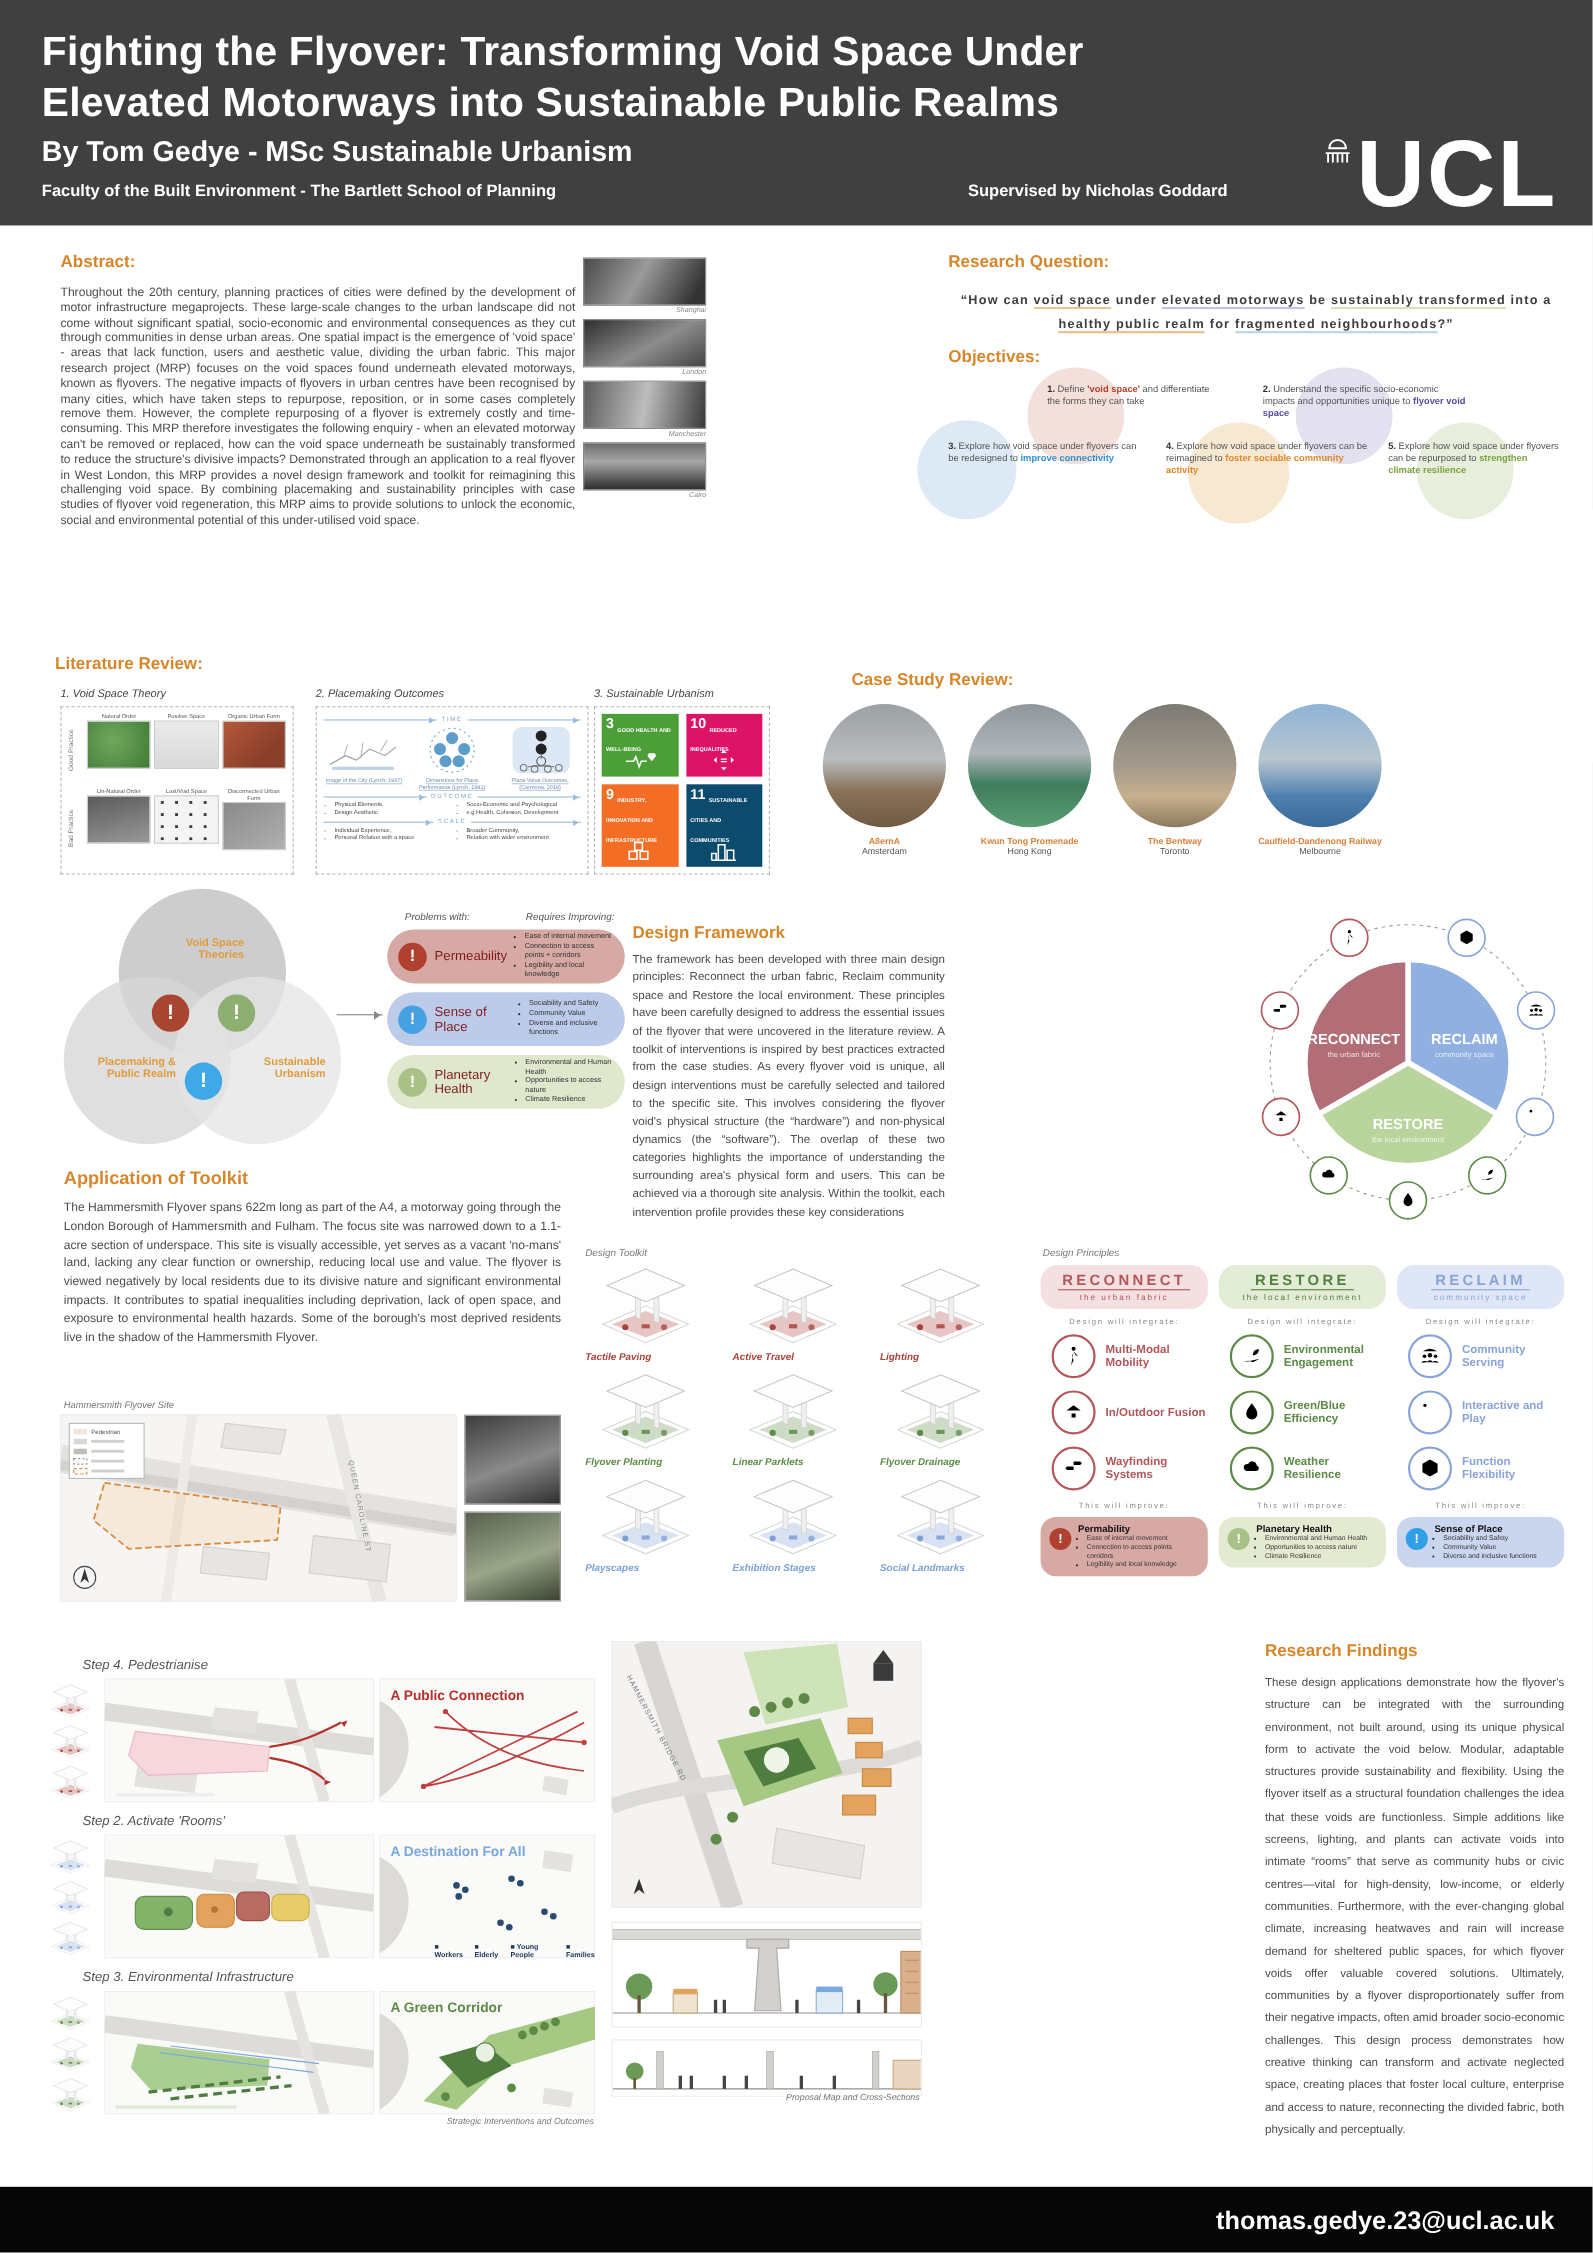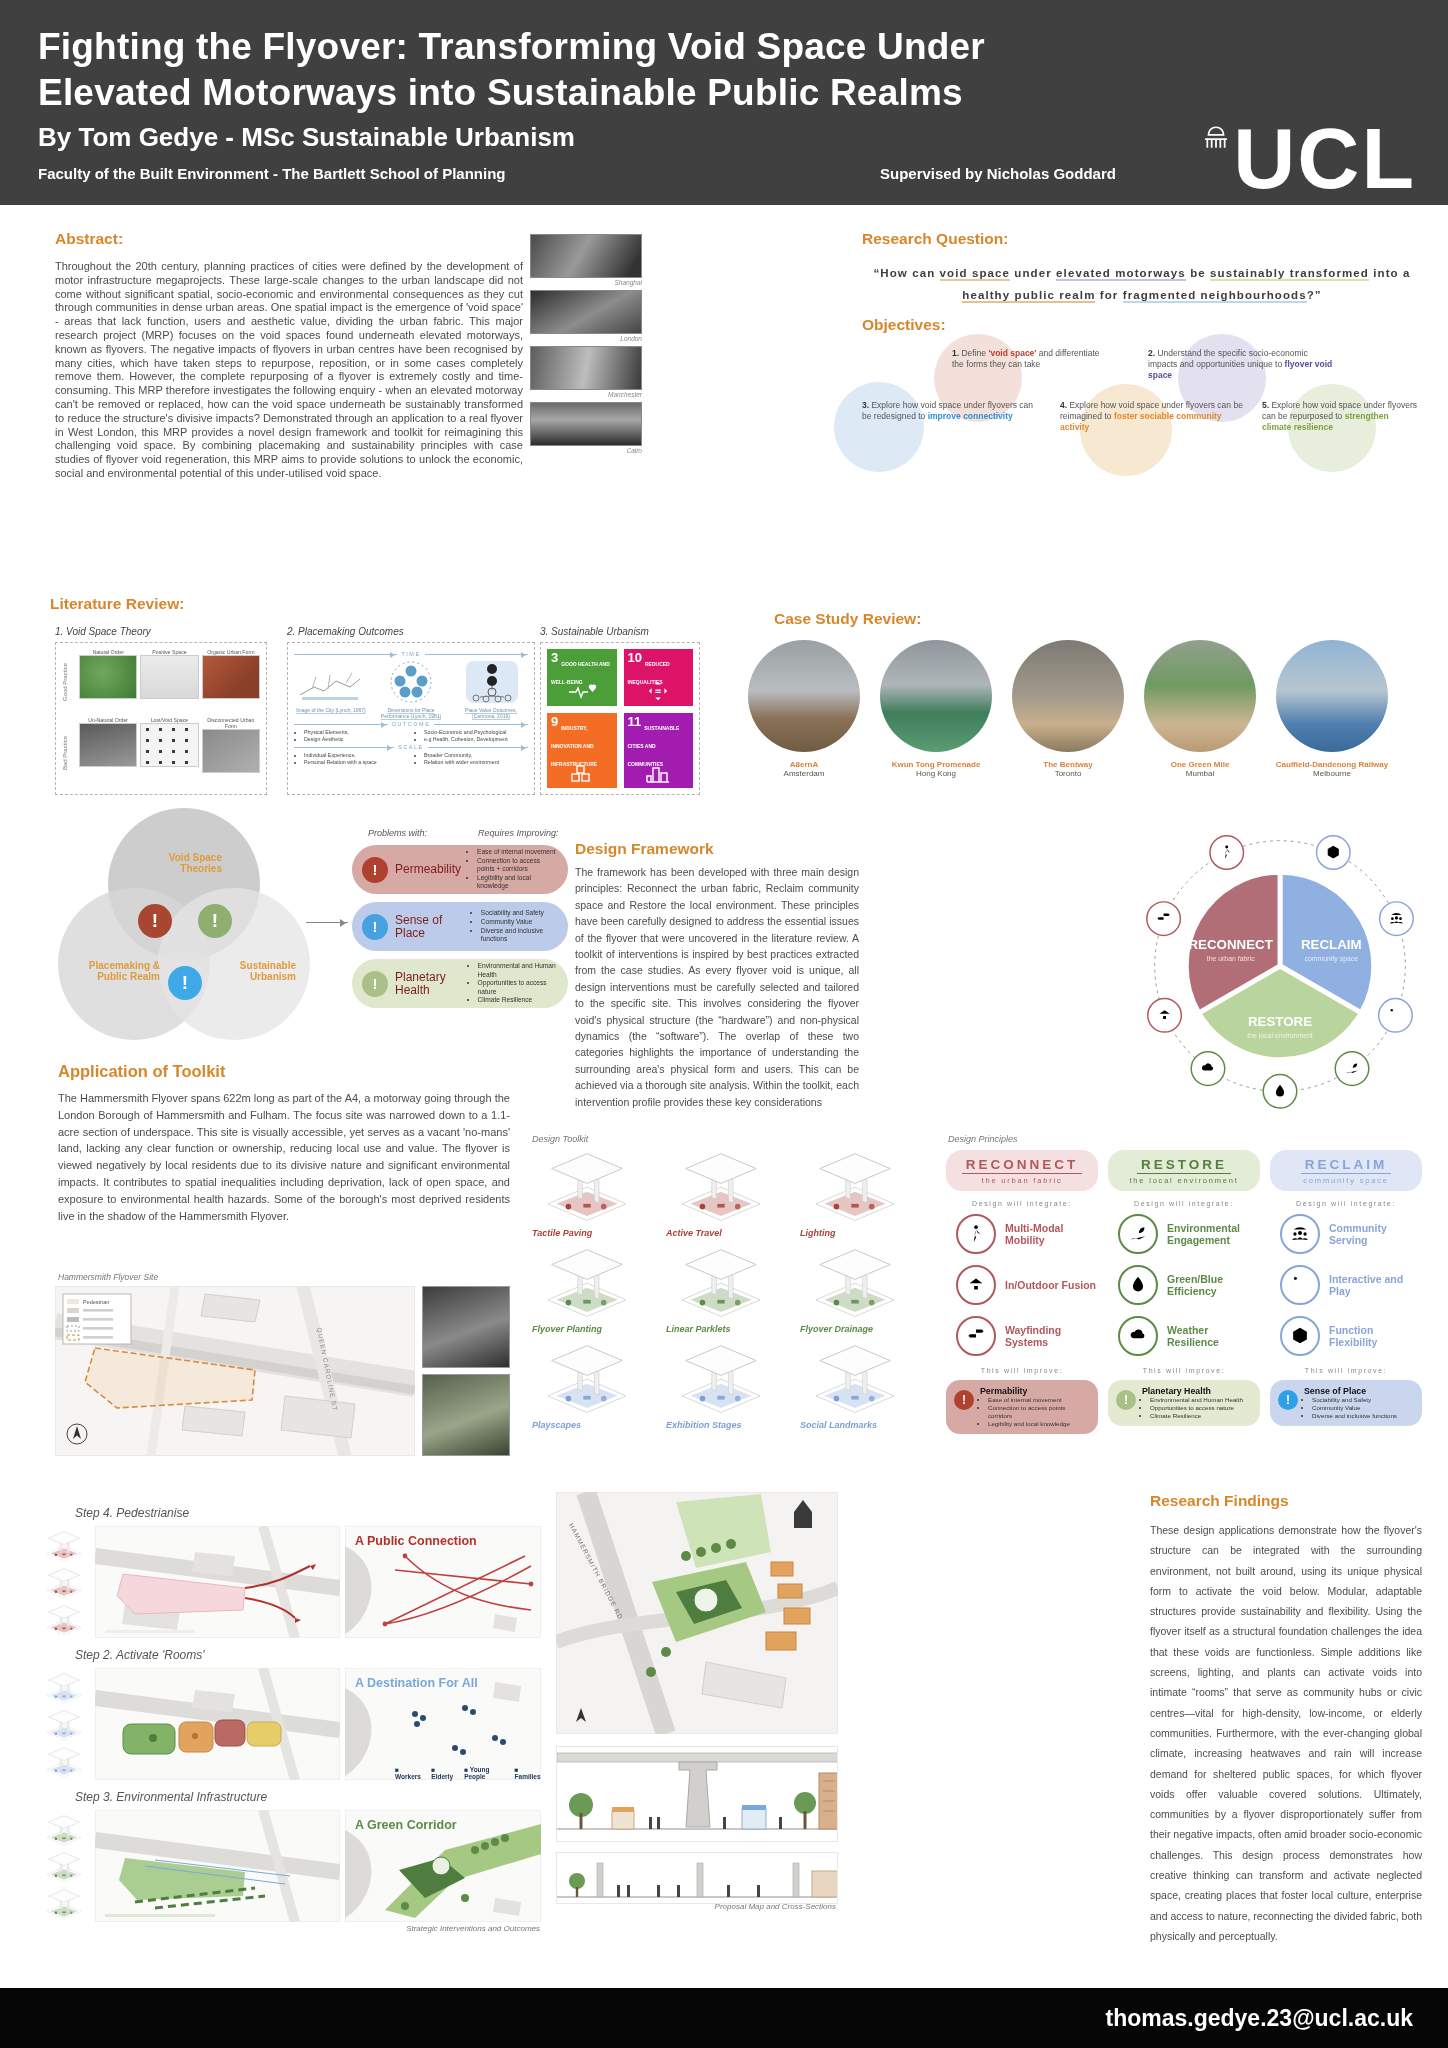--- a/index.html
+++ b/index.html
@@ -68,21 +68,21 @@
   #lp2 .dias{display:flex;justify-content:space-between;margin:2px 0}
   .dia{width:72px;height:46px;position:relative}
   .ref{font-size:5px;color:#6f8fb5;text-align:center;line-height:6px;width:74px;text-decoration:underline;text-decoration-color:#b9cbdd}
   .bl2{display:flex;gap:6px}
   .bl2 ul{flex:1;margin-left:10px;font-size:5.3px;color:#444;line-height:6.6px}
   .sdg-grid{display:grid;grid-template-columns:1fr 1fr;grid-gap:7px;height:100%}
   .sdg{position:relative;color:#fff;padding:3px 4px;overflow:hidden}
   .sdg .n{font-size:13px;font-weight:700;float:left;margin-right:3px;line-height:12px}
   .sdg .l{font-size:5px;font-weight:700;line-height:6px;text-transform:uppercase}
   .sdg svg{position:absolute;left:50%;bottom:4px;transform:translateX(-50%)}
-  .sdg3{background:#4C9F38}.sdg10{background:#DD1367}.sdg9{background:#F36D25}.sdg11{background:#a21caf}
+  .sdg3{background:#4C9F38}.sdg10{background:#DD1367}.sdg9{background:#F36D25}.sdg11{background:#0c4a6e}
   
   #cs-h{left:774px;top:610px}
   #cs-row{left:738px;top:640px;display:flex;width:660px}
   .cs{width:132px;text-align:center}
   .circ{width:112px;height:112px;border-radius:50%;margin:0 auto 8px}
   .cs .nm{font-size:8px;font-weight:700;color:#d9813a;line-height:9px}
   .cs .ct{font-size:8px;color:#555}
   .c1{background:linear-gradient(180deg,#9aa0a3,#b9bdbf 45%,#8a7258 70%,#6f5b43)}
   .c2{background:linear-gradient(180deg,#8f979c,#aeb6ba 40%,#3f7d5c 65%,#5a9c73)}
   .c3{background:linear-gradient(180deg,#7d7a74,#a39a8c 50%,#c9b08e 75%,#8a7a5e)}
@@ -405,25 +405,20 @@
       </div>
     <div class="cs">
         <div class="circ c2"></div>
         <div class="nm">Kwun Tong Promenade</div>
         <div class="ct">Hong Kong</div>
       </div>
     <div class="cs">
         <div class="circ c3"></div>
         <div class="nm">The Bentway</div>
         <div class="ct">Toronto</div>
-      </div>
-    <div class="cs">
-        <div class="circ c4"></div>
-        <div class="nm">One Green Mile</div>
-        <div class="ct">Mumbai</div>
       </div>
     <div class="cs">
         <div class="circ c5"></div>
         <div class="nm">Caulfield-Dandenong Railway</div>
         <div class="ct">Melbourne</div>
       </div>
   </div>
 
   <div id="venn" class="abs">
     <div class="vc" style="left:50px;top:0;background:rgba(200,200,200,.9)"></div>

